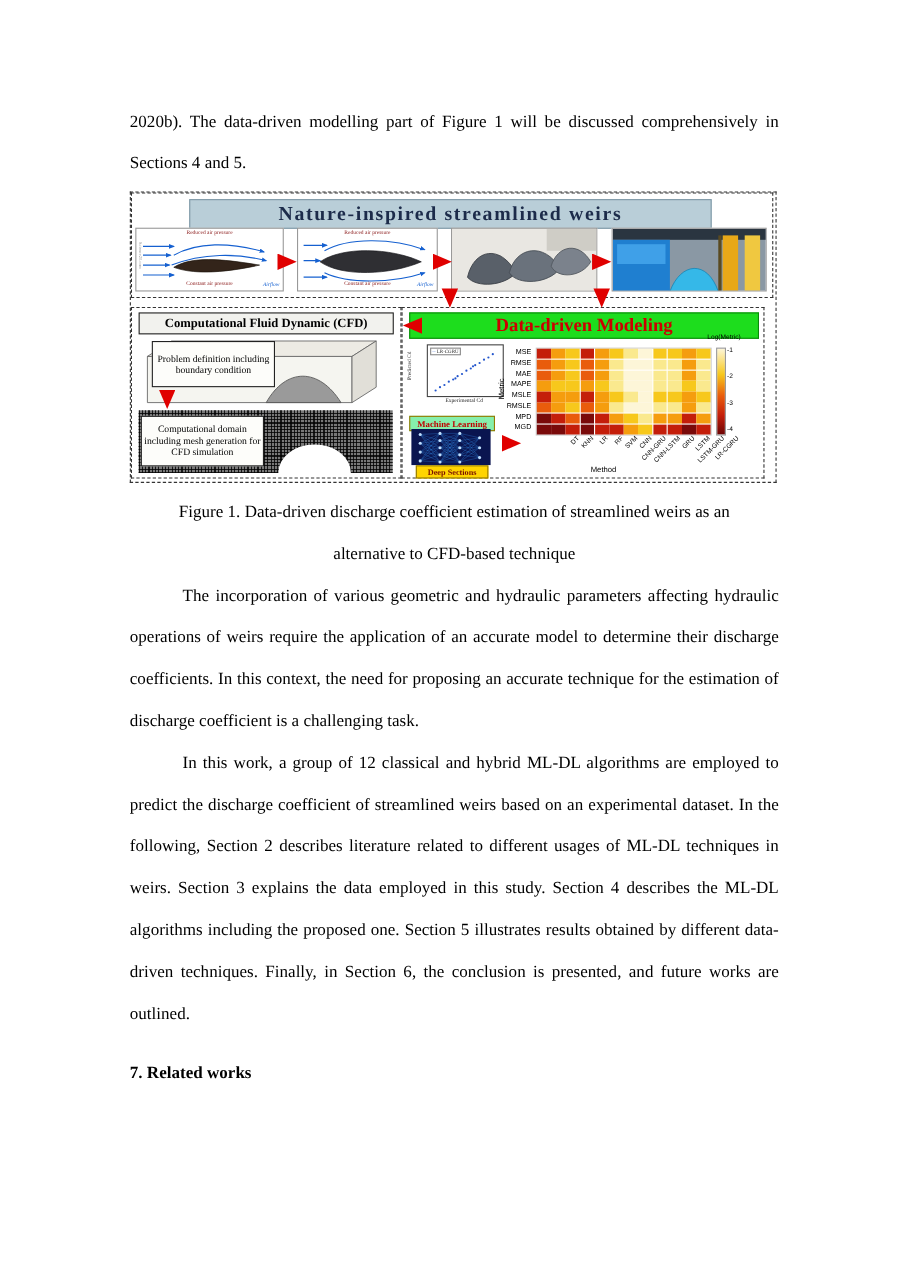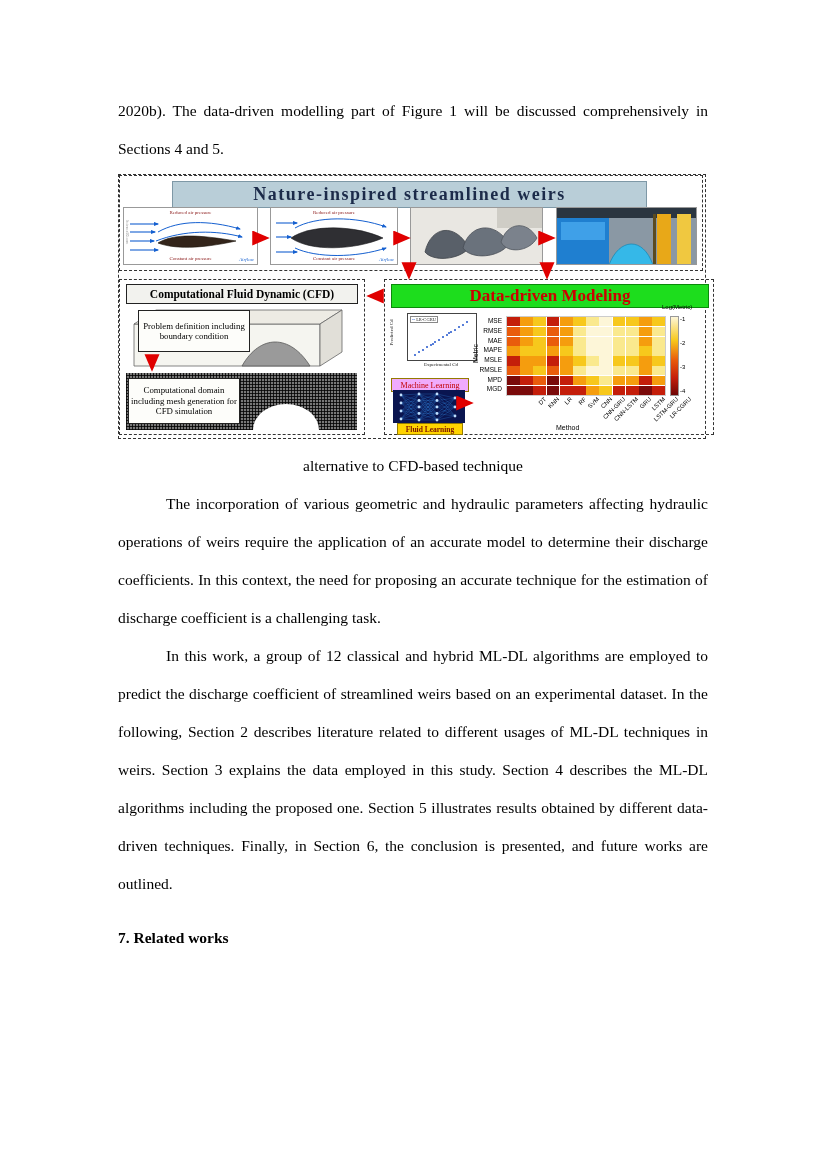--- a/index.html
+++ b/index.html
@@ -29,21 +29,21 @@
              font-weight:bold;font-size:11.5px;}
   .cfd3d{position:absolute;left:4px;top:24px;width:235px;height:66px;}
   .cfdlabel{position:absolute;border:1px solid #222;background:#fdfdfa;font-size:8.8px;line-height:10.5px;
             text-align:center;display:flex;align-items:center;justify-content:center;padding:1px;box-sizing:border-box;}
   .mesh{position:absolute;left:6px;top:93px;width:231px;height:57px;background-color:#777;
         background-image:repeating-linear-gradient(0deg,rgba(0,0,0,.8) 0 1px,transparent 1px 3px),
                          repeating-linear-gradient(90deg,rgba(0,0,0,.8) 0 1px,transparent 1px 3px);}
   .mesh-notch{position:absolute;right:38px;bottom:0;width:66px;height:26px;background:#fff;
               border-radius:50% 50% 0 0 / 100% 100% 0 0;}
 
-  .ddmpanel{left:265px;top:104px;width:330px;height:156px;}
+  .ddmpanel{left:246px;top:104px;width:330px;height:156px;}
   .ddmbanner{position:absolute;left:6px;top:4px;width:316px;height:22px;background:#1ddd1d;
              border:1px solid #0a8a0a;display:flex;align-items:center;justify-content:center;
              font-weight:bold;font-size:17px;color:#cc0000;}
   .scatter{position:absolute;left:8px;top:30px;width:88px;height:64px;}
   .splot{position:absolute;left:14px;top:3px;width:68px;height:46px;border:0.8px solid #444;background:#fff;}
   .sylabel{position:absolute;left:-14px;top:20px;font-size:5px;transform:rotate(-90deg);color:#222;}
   .sxlabel{position:absolute;left:14px;top:52px;width:68px;text-align:center;font-size:5px;color:#222;}
   .slegend{position:absolute;left:2px;top:2px;border:0.5px solid #888;font-size:4.5px;padding:0 1px;
            color:#222;background:#fff;white-space:nowrap;}
   .slegend .mk{color:#2255cc;}
@@ -59,22 +59,22 @@
   .method-label{position:absolute;top:0;width:40px;text-align:right;font-size:6px;
                 transform:rotate(-45deg);transform-origin:100% 0;white-space:nowrap;}
   .colorbar{position:absolute;left:192px;top:8px;width:7px;height:78px;border:0.5px solid #999;
             background:linear-gradient(180deg,#fdf6d8 0%,#f7c81c 30%,#e95c0c 55%,#c41e0a 78%,#6d0505 100%);}
   .cbticks{position:absolute;left:202px;top:8px;height:78px;display:flex;flex-direction:column;
            justify-content:space-between;font-size:6px;}
   .cblabel{position:absolute;left:184px;top:-4px;font-size:6px;white-space:nowrap;}
   .hm-xlab{position:absolute;left:78px;top:116px;font-size:7px;}
   .hm-ylab{position:absolute;left:-12px;top:42px;font-size:7px;transform:rotate(-90deg);}
 
-  .mllabel{position:absolute;left:6px;top:98px;width:76px;height:12px;background:#f0abfc;border:0.5px solid #947a00;
-           display:flex;align-items:center;justify-content:center;font-weight:normal;font-size:8px;color:#c00000;}
+  .mllabel{position:absolute;left:6px;top:98px;width:76px;height:12px;background:#86efac;border:0.5px solid #947a00;
+           display:flex;align-items:center;justify-content:center;font-weight:bold;font-size:8px;color:#c00000;}
   .nnbox{position:absolute;left:6px;top:110px;width:76px;height:33px;}
   .dllabel{position:absolute;left:12px;top:143px;width:64px;height:10px;background:#ffd400;border:0.5px solid #947a00;
            display:flex;align-items:center;justify-content:center;font-weight:bold;font-size:7.5px;color:#7a1000;}
 
   .fig-arrows{position:absolute;left:0;top:0;width:588px;height:265px;pointer-events:none;z-index:5;}
   .rl{stroke:#e00000;stroke-width:2.5;}
 </style>
 </head>
 <body>
 
@@ -407,41 +407,42 @@
               <circle cx="44" cy="4" r="1.4" fill="#bfe0ff"></circle>
               <circle cx="44" cy="10.5" r="1.4" fill="#bfe0ff"></circle>
               <circle cx="44" cy="17" r="1.4" fill="#bfe0ff"></circle>
               <circle cx="44" cy="23.5" r="1.4" fill="#bfe0ff"></circle>
               <circle cx="44" cy="30" r="1.4" fill="#bfe0ff"></circle>
               <circle cx="62" cy="8" r="1.4" fill="#bfe0ff"></circle>
               <circle cx="62" cy="17" r="1.4" fill="#bfe0ff"></circle>
               <circle cx="62" cy="26" r="1.4" fill="#bfe0ff"></circle>
             </svg>
         </div>
-        <div class="dllabel">Fluid Learning</div>
+        <div class="dllabel">Deep Sections</div>
       </div>
 
       <svg class="fig-arrows">
         <defs>
             <marker id="ra" markerWidth="8" markerHeight="8" refX="5.5" refY="3" orient="auto">
               <path d="M0,0 L7,3 L0,6 Z" fill="#e00000"></path>
             </marker>
           </defs>
         <line class="rl" x1="140" y1="63" x2="147" y2="63" marker-end="url(#ra)"></line>
         <line class="rl" x1="281" y1="63" x2="288" y2="63" marker-end="url(#ra)"></line>
         <line class="rl" x1="426" y1="63" x2="433" y2="63" marker-end="url(#ra)"></line>
         <line class="rl" x1="290" y1="96" x2="290" y2="101" marker-end="url(#ra)"></line>
         <line class="rl" x1="428" y1="96" x2="428" y2="101" marker-end="url(#ra)"></line>
         <line class="rl" x1="264" y1="121" x2="251" y2="121" marker-end="url(#ra)"></line>
         <line class="rl" x1="33" y1="186" x2="33" y2="193" marker-end="url(#ra)"></line>
         <line class="rl" x1="338" y1="228" x2="351" y2="228" marker-end="url(#ra)"></line>
       </svg>
     </div>
 
     <div class="caption">
+      <div>Figure 1. Data-driven discharge coefficient estimation of streamlined weirs as an</div>
       <div>alternative to CFD-based technique</div>
     </div>
 
     <p class="para indent">The incorporation of various geometric and hydraulic parameters affecting hydraulic operations of weirs require the application of an accurate model to determine their discharge coefficients. In this context, the need for proposing an accurate technique for the estimation of discharge coefficient is a challenging task.</p>
     <p class="para indent">In this work, a group of 12 classical and hybrid ML-DL algorithms are employed to predict the discharge coefficient of streamlined weirs based on an experimental dataset. In the following, Section 2 describes literature related to different usages of ML-DL techniques in weirs. Section 3 explains the data employed in this study. Section 4 describes the ML-DL algorithms including the proposed one. Section 5 illustrates results obtained by different data-driven techniques. Finally, in Section 6, the conclusion is presented, and future works are outlined.</p>
     <p class="heading">7. Related works</p>
 
   </div>
 </div>
 

